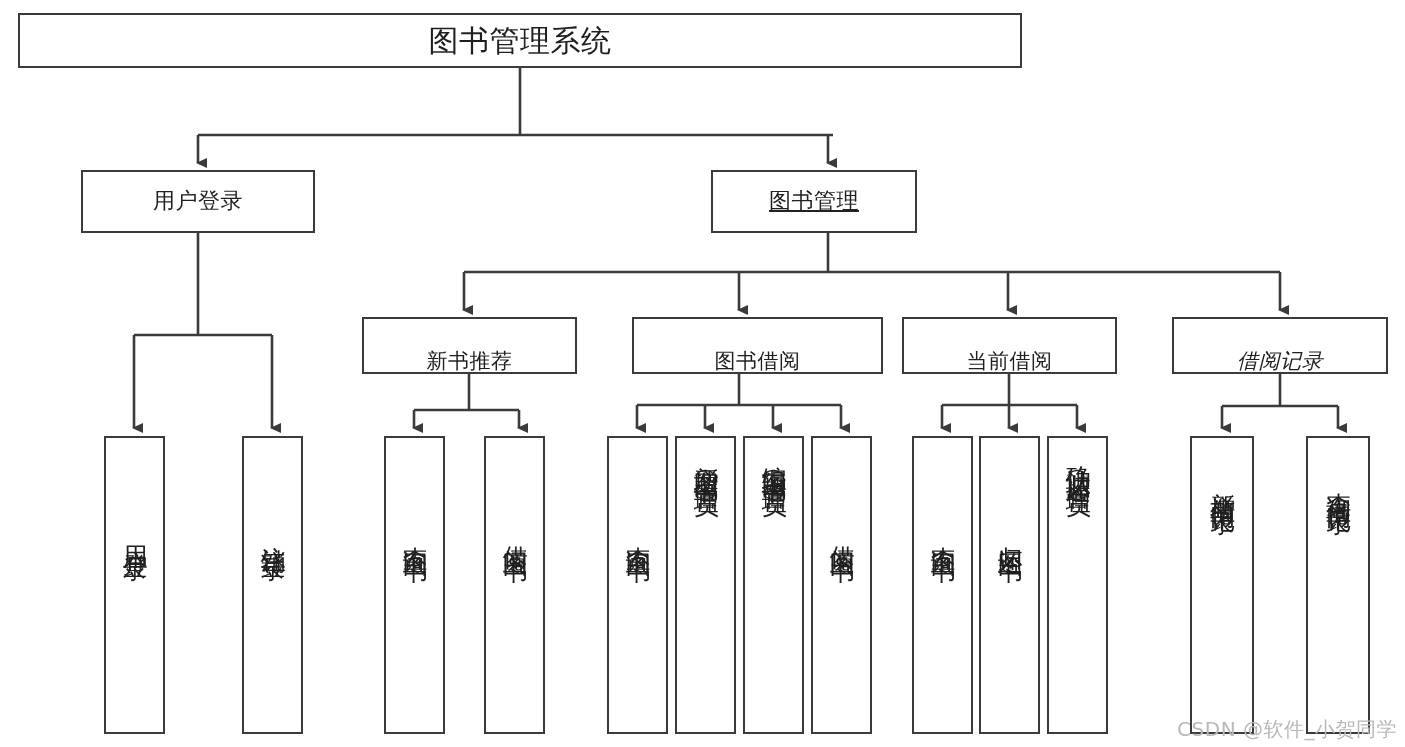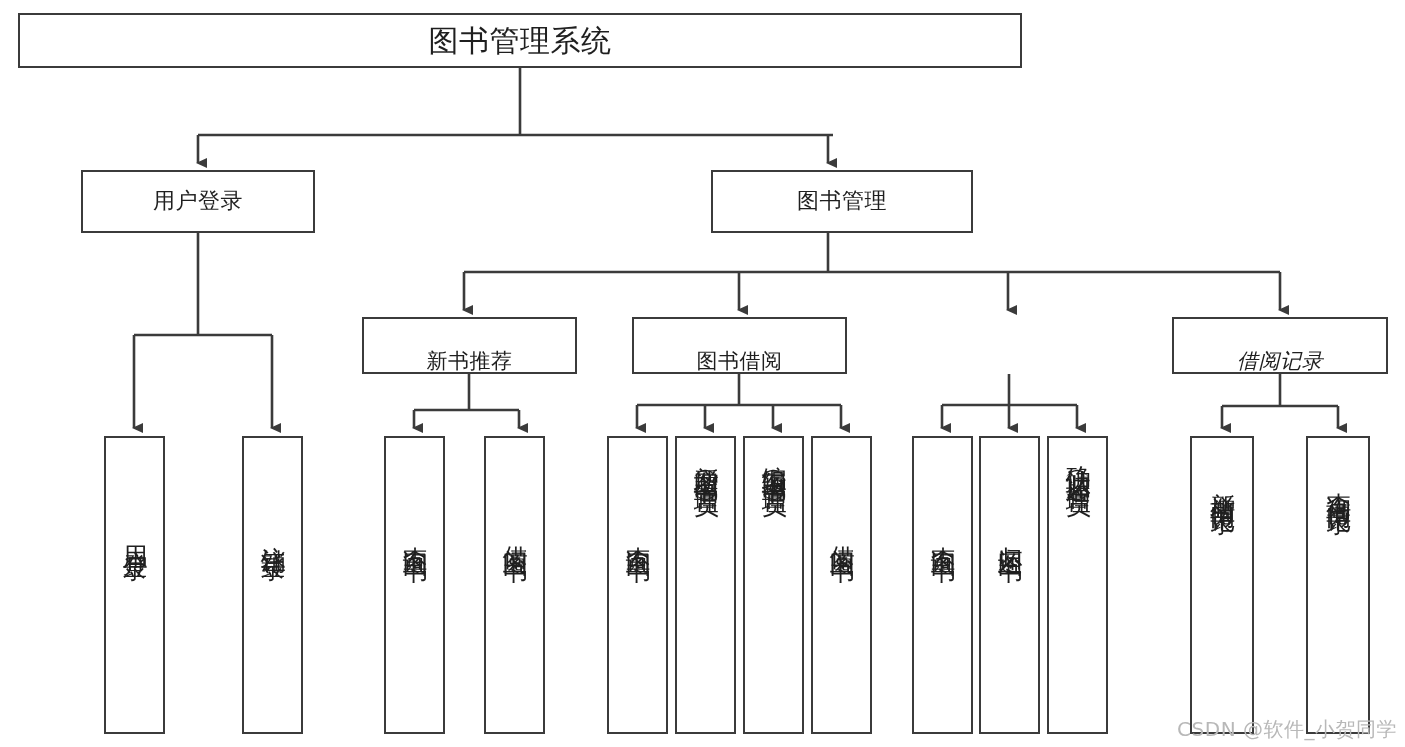--- a/index.html
+++ b/index.html
@@ -32,26 +32,26 @@
     color:#1f1f1f;
   }
 
   
   #n-root{left:18px;top:13px;width:1004px;height:55px;}
   #n-root .lbl{font-size:30px;}
 
   
   .lvl2 .lbl{font-size:22px;}
   #n-login{left:81px;top:170px;width:234px;height:63px;}
-  #n-bookmgmt{left:711px;top:170px;width:262px;height:63px;}
+  #n-bookmgmt{left:711px;top:170px;width:206px;height:63px;text-decoration:underline;}
 
   
   .lvl3 .lbl{font-size:21px;margin-top:32px;}
   #n-newbook{left:362px;top:317px;width:215px;height:57px;}
-  #n-borrow{left:632px;top:317px;width:215px;height:57px;}
+  #n-borrow{left:632px;top:317px;width:251px;height:57px;}
   #n-current{left:902px;top:317px;width:215px;height:57px;}
   #n-record{left:1172px;top:317px;width:216px;height:57px;font-style:italic;}
 
   
   .leaf{
     top:436px;height:298px;
     align-items:flex-start;
     padding-top:8px;
   }
   .leaf .lbl{
@@ -140,20 +140,23 @@
   <div class="node lvl2" id="n-bookmgmt">
     <span class="lbl">图书管理</span>
   </div>
 
   <div class="node lvl3" id="n-newbook">
     <span class="lbl">新书推荐</span>
   </div>
   <div class="node lvl3" id="n-borrow">
     <span class="lbl">图书借阅</span>
   </div>
+  <div class="node lvl3" id="n-current">
+    <span class="lbl">当前借阅</span>
+  </div>
   <div class="node lvl3" id="n-record">
     <span class="lbl">借阅记录</span>
   </div>
 
   <div class="node leaf mid" style="left:104px;width:61px;">
     <span class="lbl">用户登录</span>
   </div>
   <div class="node leaf mid" style="left:242px;width:61px;">
     <span class="lbl">注销登录</span>
   </div>

